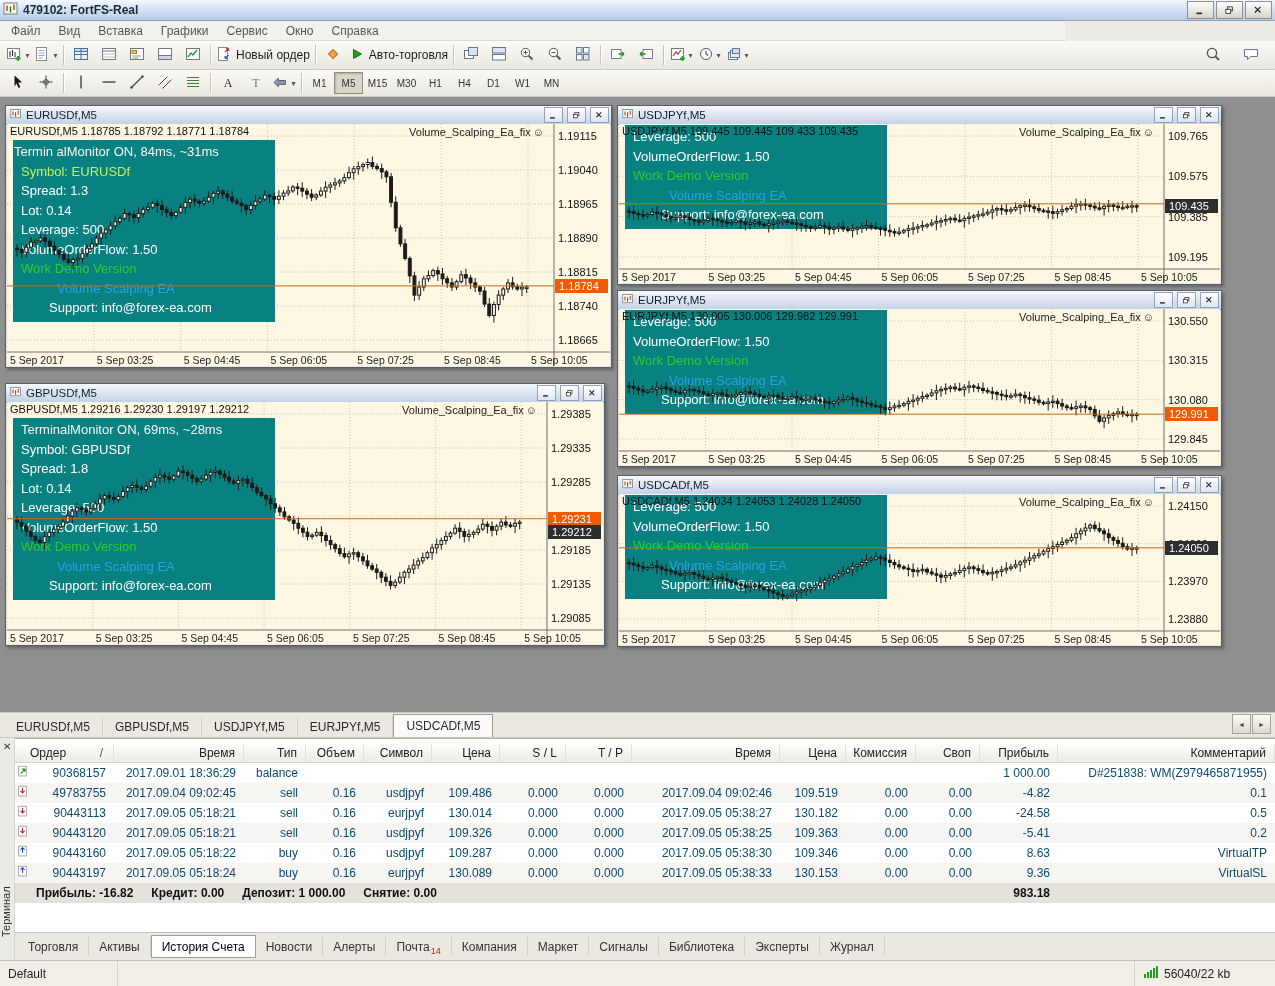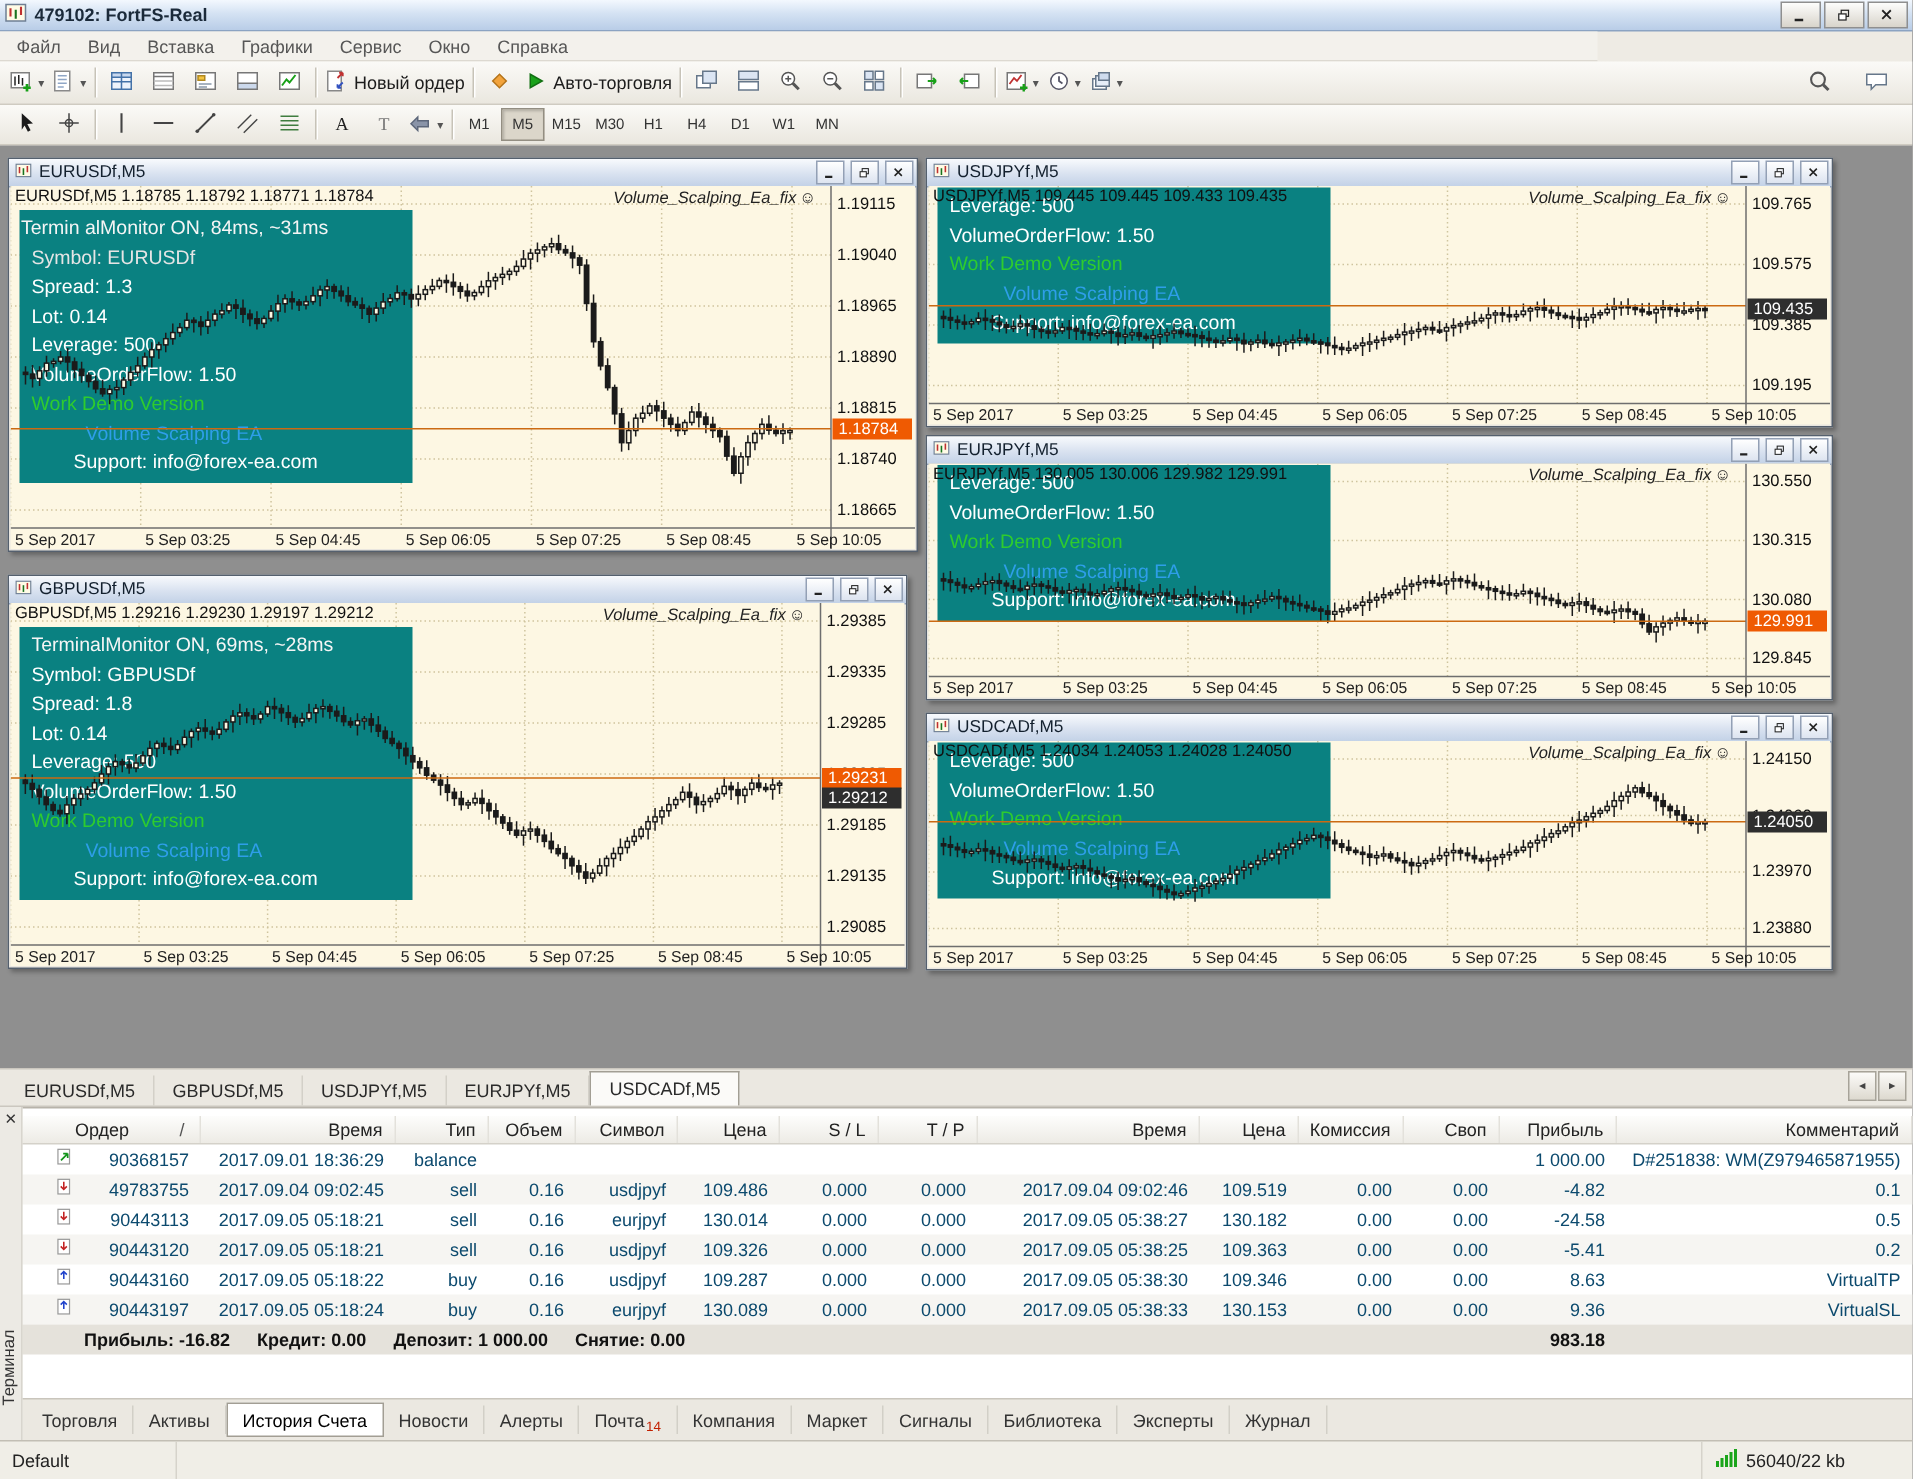--- a/index.html
+++ b/index.html
@@ -41,21 +41,21 @@
     background:linear-gradient(#f8fafd,#d9e2f0 55%,#c3d2e7);border-bottom:1px solid #8fa0ba;
     font-size:11.5px;color:#13202e;}
   .cw-sp{flex:1;}
   .cw-btn{width:17px;height:14px;border:1px solid #93a0b5;background:linear-gradient(#ffffff,#dde4f0);
     display:flex;align-items:center;justify-content:center;}
   .cw-body{position:absolute;left:1px;right:1px;top:18px;bottom:1px;background:#fdf7e3;overflow:hidden;}
   .lay{position:absolute;left:0;top:0;}
   .ea-box{position:absolute;left:6px;z-index:2;background:#0a8181;padding:2px 10px 4px 0;}
   .ea-line{font-size:13px;line-height:19.5px;white-space:nowrap;}
   .ohlc{position:absolute;top:1px;left:3px;z-index:6;font-size:11px;color:#101010;white-space:nowrap;}
-  .badge{position:absolute;top:2px;right:66px;z-index:6;font-size:11px;color:#222;white-space:nowrap;font-style:italic;}
+  .badge{position:absolute;top:2px;right:66px;z-index:6;font-size:11px;color:#222;white-space:nowrap;}
   .badge .smile{margin-left:2px;}
   .slabel{position:absolute;z-index:5;font-size:11px;color:#101010;}
   .tlabel{position:absolute;z-index:5;font-size:10.5px;color:#222;white-space:nowrap;}
   .ptag{position:absolute;z-index:7;height:14px;line-height:14px;font-size:11px;color:#fff;
     padding:0 3px 0 4px;min-width:46px;}
   .ptag.orange{background:#ef5a02;}
   .ptag.dark{background:#2e2e2e;}
 
   
   #charttabs{position:absolute;left:0;top:712px;width:1275px;height:26px;background:#ebe8e1;
@@ -67,21 +67,21 @@
   .ctab-arrows{margin-left:auto;margin-right:4px;display:flex;gap:1px;margin-bottom:3px;}
   .ctab-arrow{width:17px;height:18px;border:1px solid #a7a399;background:linear-gradient(#fcfbf9,#ddd9cf);
     display:flex;align-items:center;justify-content:center;font-size:7px;color:#444;}
 
   
   #terminal{position:absolute;left:0;top:738px;width:1275px;height:194px;background:#fff;border-top:1px solid #b7b3aa;box-sizing:border-box;}
   .t-rail{position:absolute;left:0;top:738px;width:14px;height:222px;background:#eceae4;border-right:1px solid #d8d5ce;z-index:4;}
   .t-close{position:absolute;left:3px;top:4px;font-size:10px;color:#333;line-height:10px;}
   .t-side{position:absolute;left:0;bottom:0px;width:14px;height:96px;writing-mode:vertical-rl;
     transform:rotate(180deg);font-size:11px;color:#333;text-align:center;}
-  .t-grid{display:grid;grid-template-columns:100px 130px 62px 58px 68px 68px 66px 66px 148px 66px 70px 64px 78px auto;padding-left:20px;}
+  .t-grid{display:grid;grid-template-columns:100px 130px 62px 58px 68px 68px 66px 66px 148px 66px 70px 64px 78px auto;}
   #t-head{margin:5px 0 0 14px;height:18px;background:linear-gradient(#fdfdfc,#edebe5);border-bottom:1px solid #d4d1c9;}
   #t-head .cell{font-size:12px;color:#222;display:flex;align-items:center;justify-content:flex-end;
     padding-right:8px;border-right:1px solid #e3e1db;overflow:hidden;}
   #t-head .cell.first{justify-content:space-between;padding-left:16px;}
   .sortg{color:#555;margin-right:2px;}
   .t-row{margin-left:14px;height:20px;font-size:12px;color:#0c4a6e;}
   .t-row.alt{background:#f6f5f2;}
   .t-row .cell{display:flex;align-items:center;justify-content:flex-end;padding-right:8px;overflow:hidden;white-space:nowrap;}
   .t-row .cell.first{justify-content:space-between;padding-left:3px;}
   #t-sum{margin-left:14px;height:20px;background:#e5e2db;font-weight:bold;font-size:12px;color:#111;}
@@ -426,21 +426,21 @@
             <line x1="0.0" y1="0" x2="0.0" y2="228" stroke="#cfc49e" stroke-dasharray="1,2"></line>
             <line x1="86.8" y1="0" x2="86.8" y2="228" stroke="#cfc49e" stroke-dasharray="1,2"></line>
             <line x1="173.7" y1="0" x2="173.7" y2="228" stroke="#cfc49e" stroke-dasharray="1,2"></line>
             <line x1="260.5" y1="0" x2="260.5" y2="228" stroke="#cfc49e" stroke-dasharray="1,2"></line>
             <line x1="347.3" y1="0" x2="347.3" y2="228" stroke="#cfc49e" stroke-dasharray="1,2"></line>
             <line x1="434.1" y1="0" x2="434.1" y2="228" stroke="#cfc49e" stroke-dasharray="1,2"></line>
             <line x1="521.0" y1="0" x2="521.0" y2="228" stroke="#cfc49e" stroke-dasharray="1,2"></line>
           </svg>
           <div class="ea-box" style="top:16px;width:252px;">
             <div class="ea-line" style="color:#f5f5f5;padding-left:1px">Termin alMonitor ON, 84ms, ~31ms</div>
-            <div class="ea-line" style="color:#e5e5e5;padding-left:8px">Symbol: EURUSDf</div>
+            <div class="ea-line" style="color:#bef264;padding-left:8px">Symbol: EURUSDf</div>
             <div class="ea-line" style="color:#ffffff;padding-left:8px">Spread: 1.3</div>
             <div class="ea-line" style="color:#ffffff;padding-left:8px">Lot: 0.14</div>
             <div class="ea-line" style="color:#ffffff;padding-left:8px">Leverage: 500</div>
             <div class="ea-line" style="color:#ffffff;padding-left:8px">VolumeOrderFlow: 1.50</div>
             <div class="ea-line" style="color:#2ecc2e;padding-left:8px">Work Demo Version</div>
             <div class="ea-line" style="color:#2e9ee8;padding-left:44px">Volume Scalping EA</div>
             <div class="ea-line" style="color:#ffffff;padding-left:36px">Support: info@forex-ea.com</div>
           </div>
           <svg class="lay" width="605" height="243" style="z-index:3;pointer-events:none">
             <line x1="10.0" y1="120.2" x2="10.0" y2="132.4" stroke="#1b1b1b"></line>

